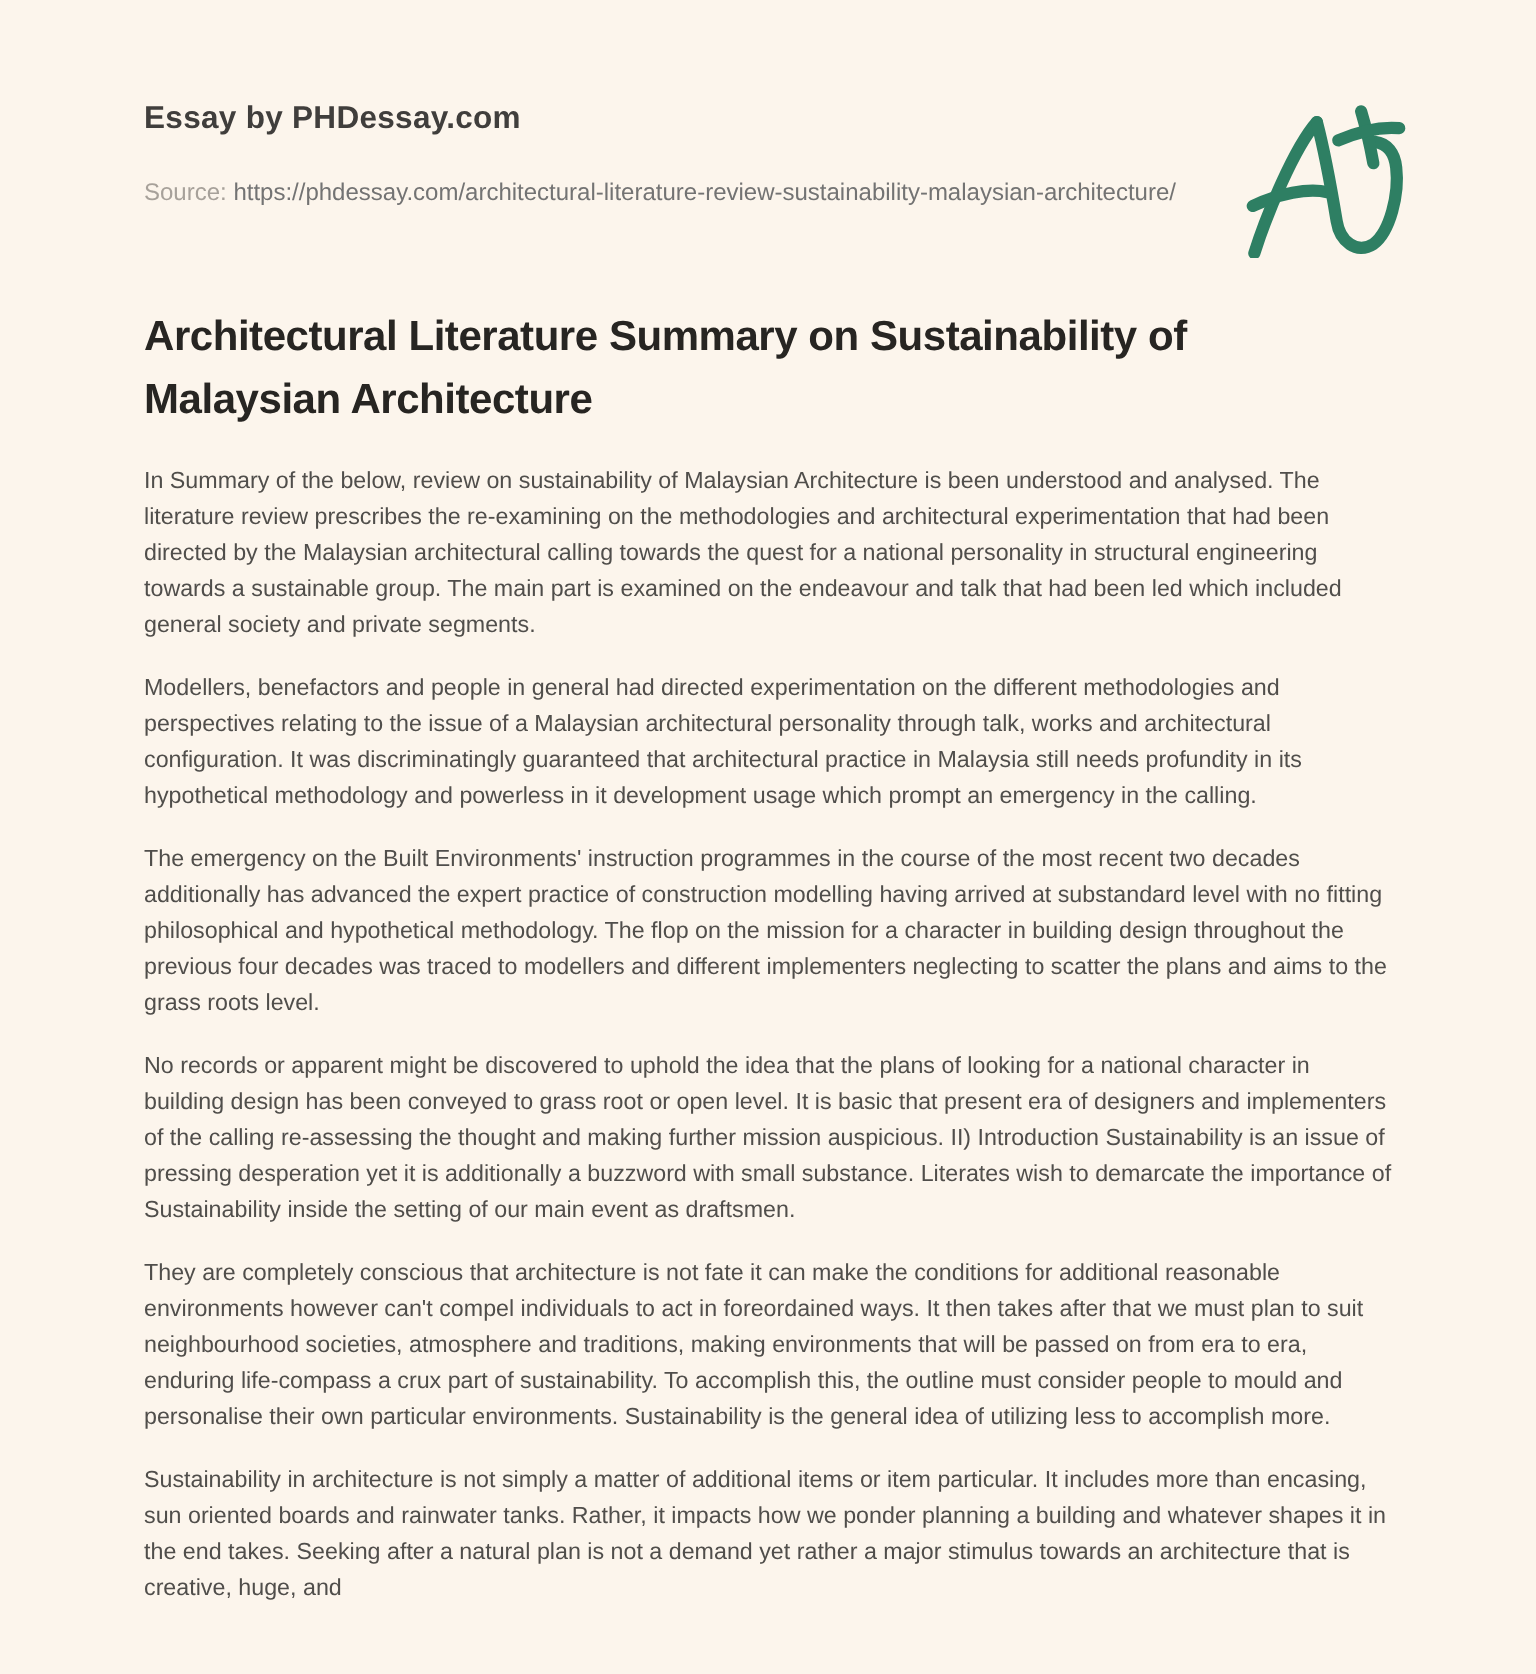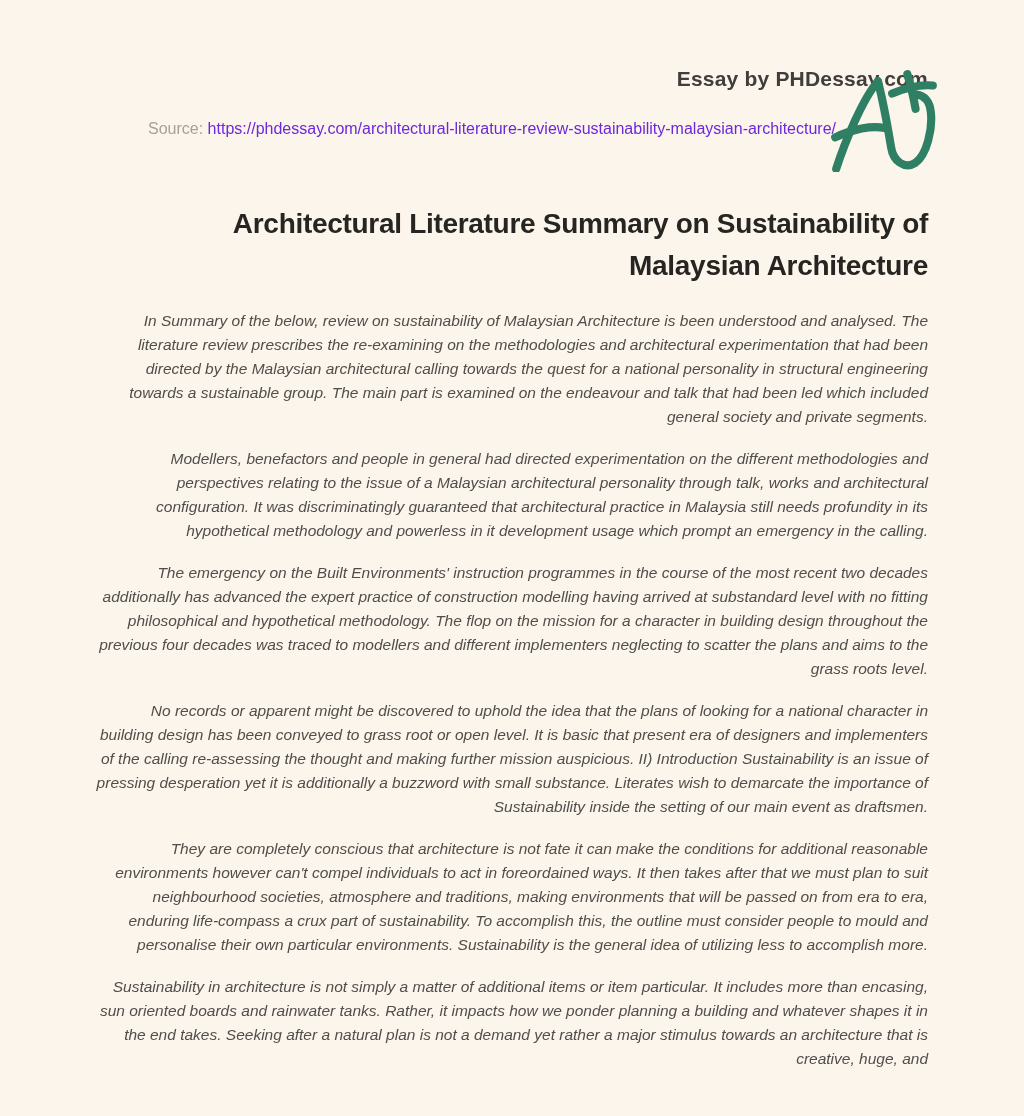--- a/index.html
+++ b/index.html
@@ -8,40 +8,39 @@
     height: 1116px;
     overflow: hidden;
     background: #fcf5ec;
     font-family: "Liberation Sans", sans-serif;
   }
   .page {
     position: relative;
     width: 1024px;
     height: 1116px;
     padding: 66px 96px 0 96px;
-    text-align: right;
   }
   .byline {
     font-size: 21px;
     line-height: 26px;
     font-weight: 700;
     color: #403e3c;
     letter-spacing: 0.2px;
     margin-bottom: 24px;
   }
   .source {
     font-size: 16px;
     line-height: 25px;
     color: #a7a19a;
     max-width: 740px;
     overflow-wrap: break-word;
     word-break: break-word;
   }
   .source a {
-    color: #6d28d9;
+    color: #737373;
     text-decoration: none;
   }
   .logo {
     position: absolute;
     top: 66px;
     right: 82px;
     width: 118px;
     height: 106px;
   }
   .article-title {
@@ -50,21 +49,20 @@
     font-weight: 700;
     color: #272522;
     letter-spacing: -0.3px;
     margin: 62px 0 22px 0;
   }
   .essay p {
     font-size: 15.5px;
     line-height: 24px;
     color: #504e4b;
     margin: 16px 0 18px 0;
-    font-style: italic;
   }
 </style>
 </head>
 <body>
 
 <div class="page">
 
   <div class="byline">Essay by PHDessay.com</div>
 
   <div class="source">

